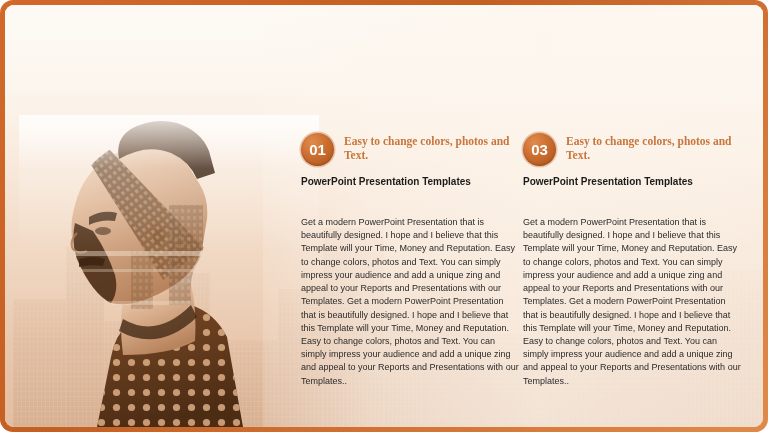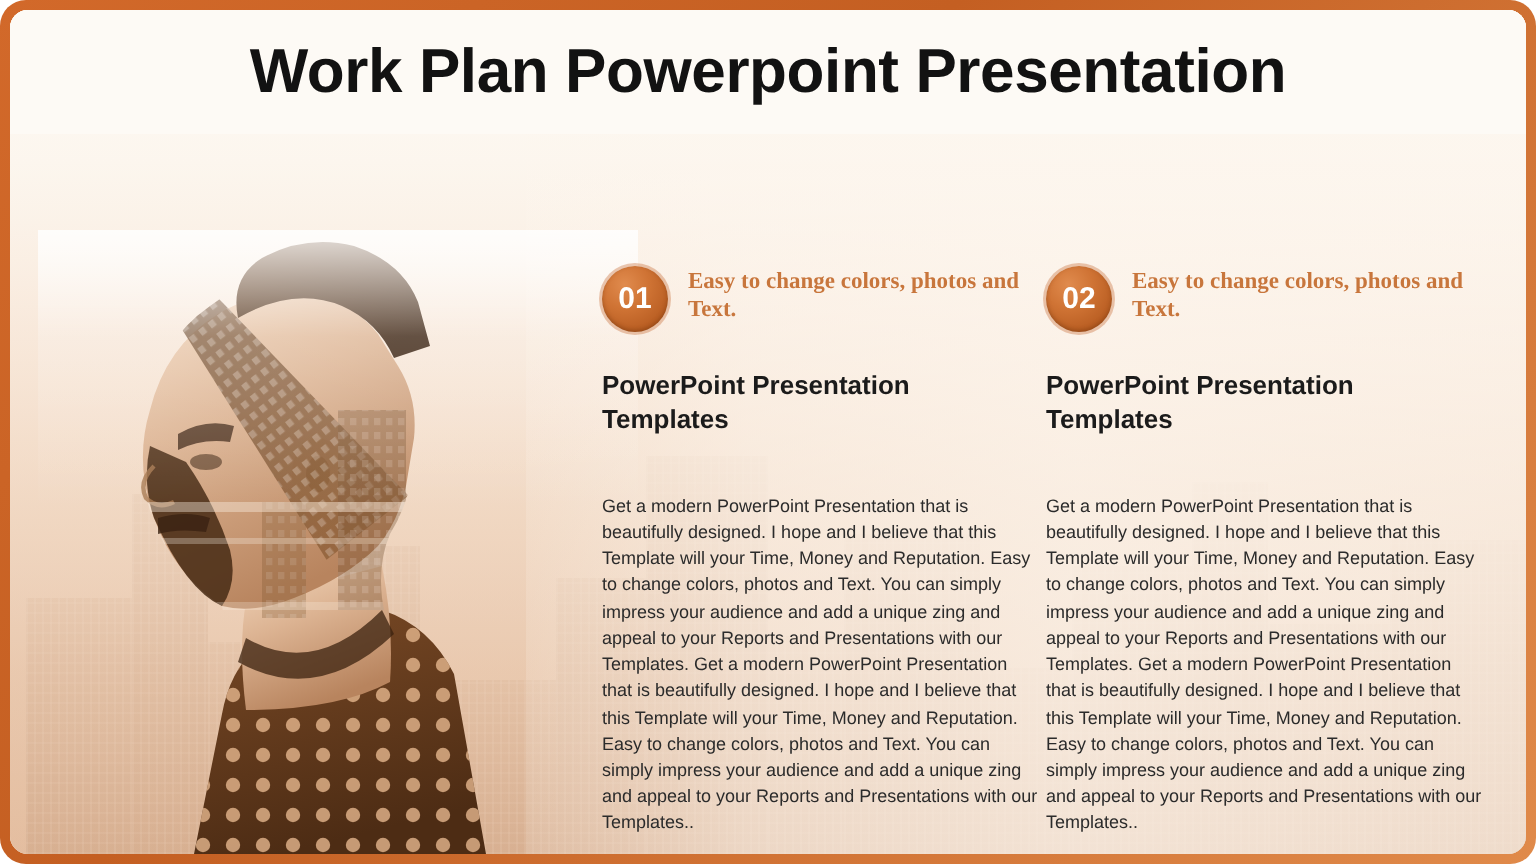--- a/index.html
+++ b/index.html
@@ -141,22 +141,21 @@
   }
   .col-head-text {
     font-size:11.5px;
     font-weight:bold;
     line-height:1.22;
     color:#c8763c;
     padding-top:1px;
     font-family:Liberation Serif, serif;
   }
   .col-sub {
-    margin-top:10px;
-    font-size:13px;
+    font-size:10px;
     font-weight:bold;
     color:#1b1b1b;
     line-height:1.3;
   }
   .col-body {
     margin-top:28px;
     font-size:9px;
     line-height:1.47;
     color:#2b2b2b;
     text-align:left;
@@ -289,27 +288,24 @@
         <div class="col-head">
           <div class="badge">01</div>
           <div class="col-head-text">Easy to change colors, photos and Text.</div>
         </div>
         <div class="col-sub">PowerPoint Presentation Templates</div>
         <div class="col-body">Get a modern PowerPoint  Presentation that is beautifully designed. I hope and I believe that this Template will your Time, Money and Reputation. Easy to change colors, photos and Text. You can simply impress your audience and add a unique zing and appeal to your Reports and Presentations with our Templates. Get a modern PowerPoint Presentation that is beautifully designed. I hope and I believe that this Template will your Time, Money and Reputation. Easy to change colors, photos and Text. You can simply impress your audience and add a unique zing and appeal to your Reports and Presentations with our Templates..</div>
       </div>
 
       <div class="col">
         <div class="col-head">
-          <div class="badge">02</div>
+          <div class="badge">03</div>
           <div class="col-head-text">Easy to change colors, photos and Text.</div>
         </div>
         <div class="col-sub">PowerPoint Presentation Templates</div>
         <div class="col-body">Get a modern PowerPoint  Presentation that is beautifully designed. I hope and I believe that this Template will your Time, Money and Reputation. Easy to change colors, photos and Text. You can simply impress your audience and add a unique zing and appeal to your Reports and Presentations with our Templates. Get a modern PowerPoint Presentation that is beautifully designed. I hope and I believe that this Template will your Time, Money and Reputation. Easy to change colors, photos and Text. You can simply impress your audience and add a unique zing and appeal to your Reports and Presentations with our Templates..</div>
       </div>
 
     </div>
 
-    <div class="title-band">
-      <div class="slide-title">Work Plan Powerpoint Presentation</div>
-    </div>
 
   </div>
 </div>
 
 </body></html>

